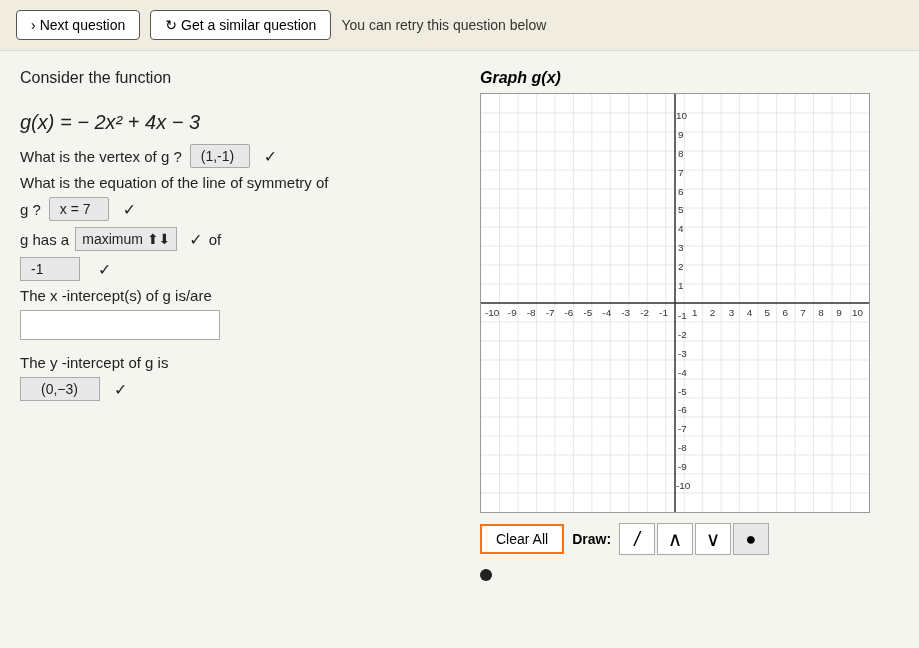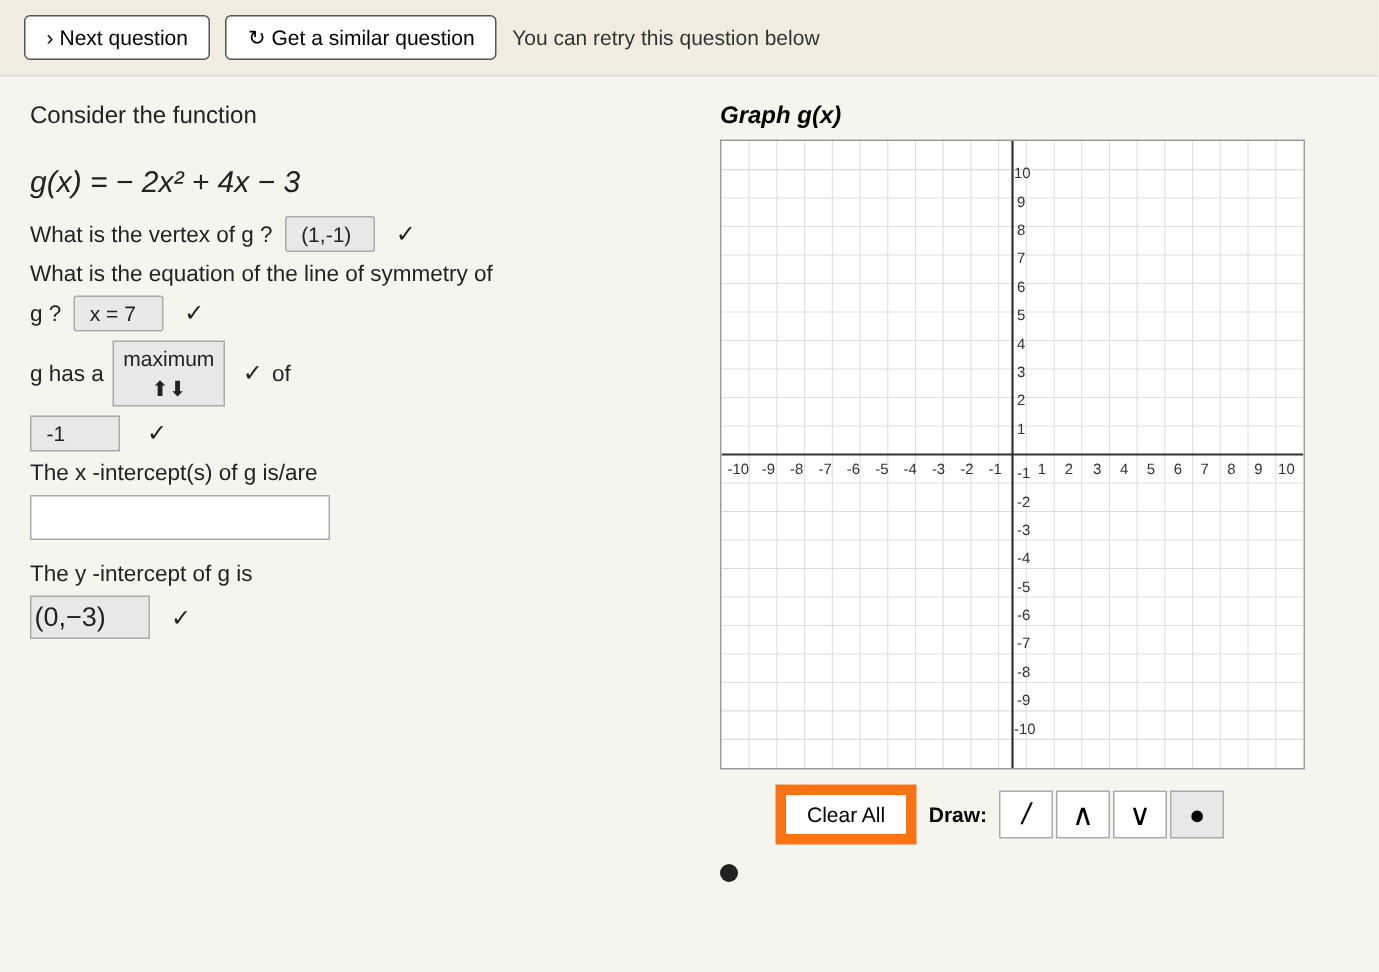--- a/index.html
+++ b/index.html
@@ -102,21 +102,20 @@
     }
     .select-box {
       border: 1px solid #aaa;
       background: #e8e8e8;
       padding: 3px 6px;
       font-size: 14px;
       display: inline-flex;
       align-items: center;
       gap: 4px;
       cursor: pointer;
-      flex-direction: column;
     }
     .of-text {
       font-size: 15px;
     }
     .value-box {
       border: 1px solid #aaa;
       background: #e8e8e8;
       padding: 3px 10px;
       font-size: 14px;
       display: inline-block;
@@ -134,22 +133,22 @@
     }
     .y-intercept-row {
       font-size: 15px;
       color: #222;
       margin-top: 14px;
       margin-bottom: 6px;
     }
     .y-answer-box {
       border: 1px solid #aaa;
       background: #e8e8e8;
-      padding: 3px 2px;
-      font-size: 18px;
+      padding: 3px 20px;
+      font-size: 14px;
       display: inline-block;
       min-width: 80px;
     }
 
     
     .right-panel {
       flex: 1;
     }
     .graph-title {
       font-size: 16px;
@@ -172,26 +171,25 @@
 
     
     .draw-bar {
       display: flex;
       align-items: center;
       gap: 8px;
       margin-top: 6px;
       padding: 4px 0;
     }
     .clear-all-btn {
-      border: 7px solid #f97316;
+      border: 2px solid #f97316;
       background: white;
       padding: 5px 14px;
       font-size: 14px;
       cursor: pointer;
-      margin-left: 37px;
     }
     .draw-label {
       font-size: 14px;
       font-weight: bold;
     }
     .draw-tools {
       display: flex;
       gap: 2px;
     }
     .draw-tool {

